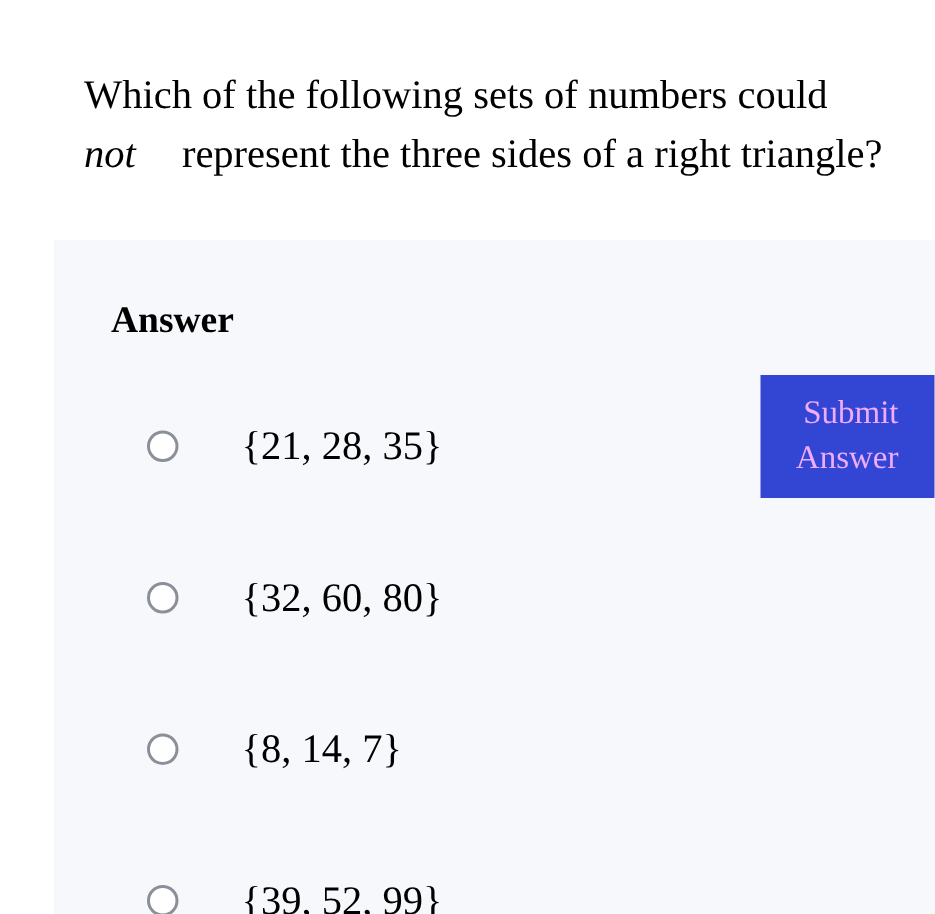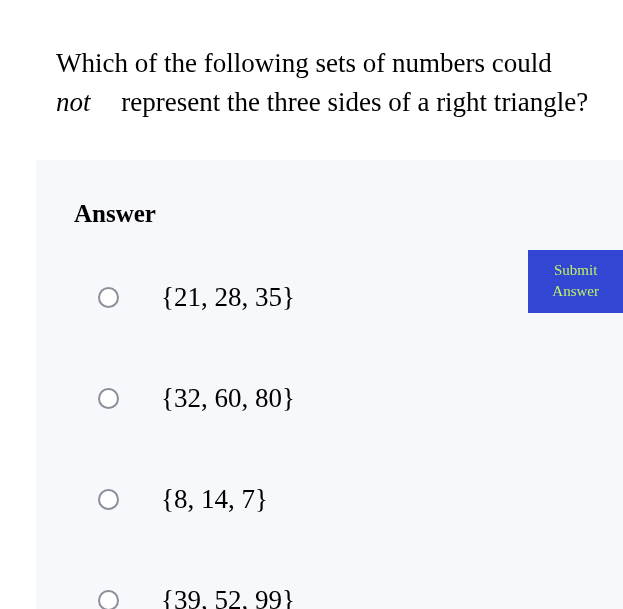--- a/index.html
+++ b/index.html
@@ -47,25 +47,25 @@
   .option-label {
     font-size: 27px;
     font-family: Georgia, 'Times New Roman', serif;
     text-align: center;
   }
   .submit-btn {
     position: absolute;
     right: 0;
     top: 78px;
     background: #3246d3;
-    color: #bef264;
+    color: #f0abfc;
     font-family: Georgia, 'Times New Roman', serif;
-    font-size: 15px;
+    font-size: 22px;
     line-height: 1.35;
-    text-align: center;
+    text-align: right;
     padding: 10px 12px 12px 12px;
     cursor: pointer;
     border: none;
   }
 </style>
 </head>
 <body>
 
 <div class="question">
   <span>Which of the following sets of numbers could </span><span class="emph">not</span><span> represent the three sides of a right triangle?</span>

